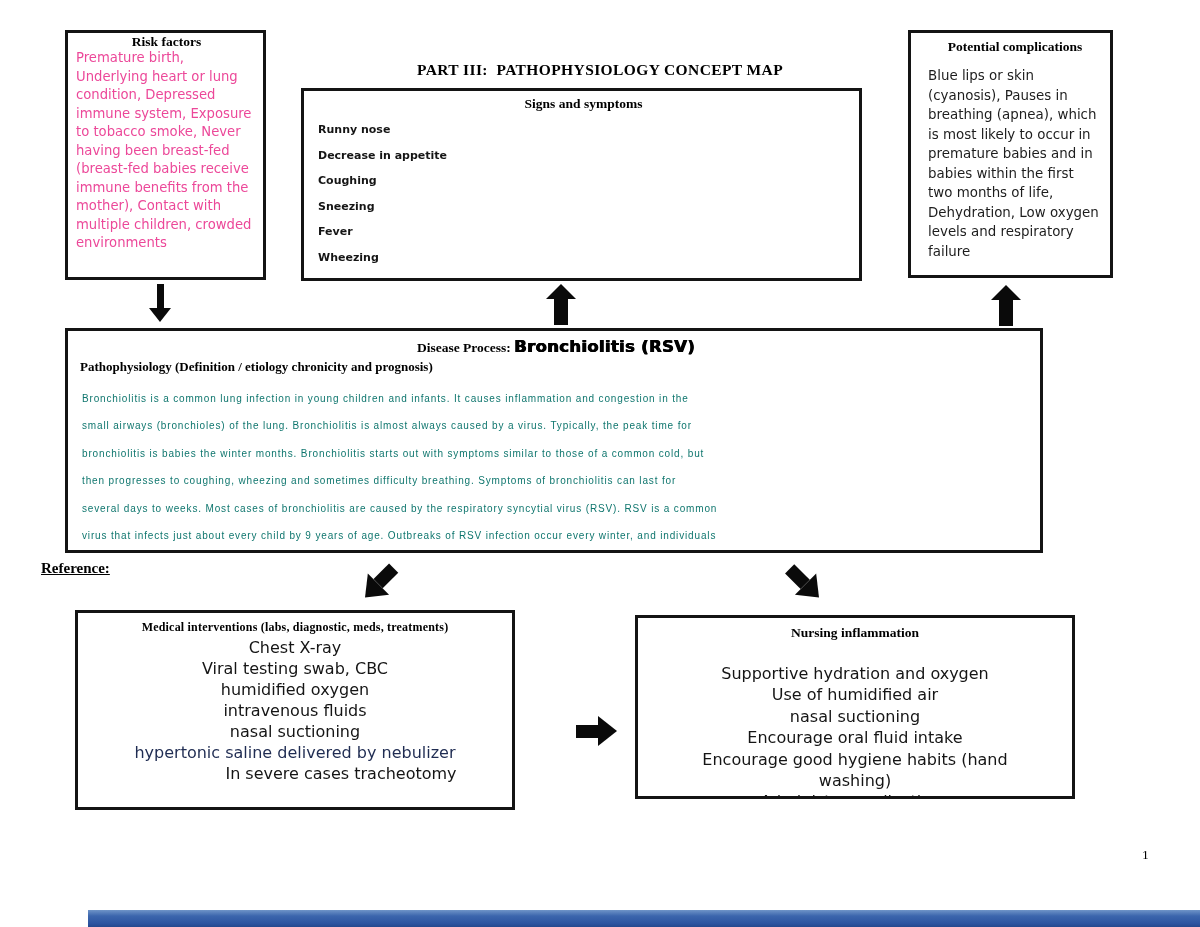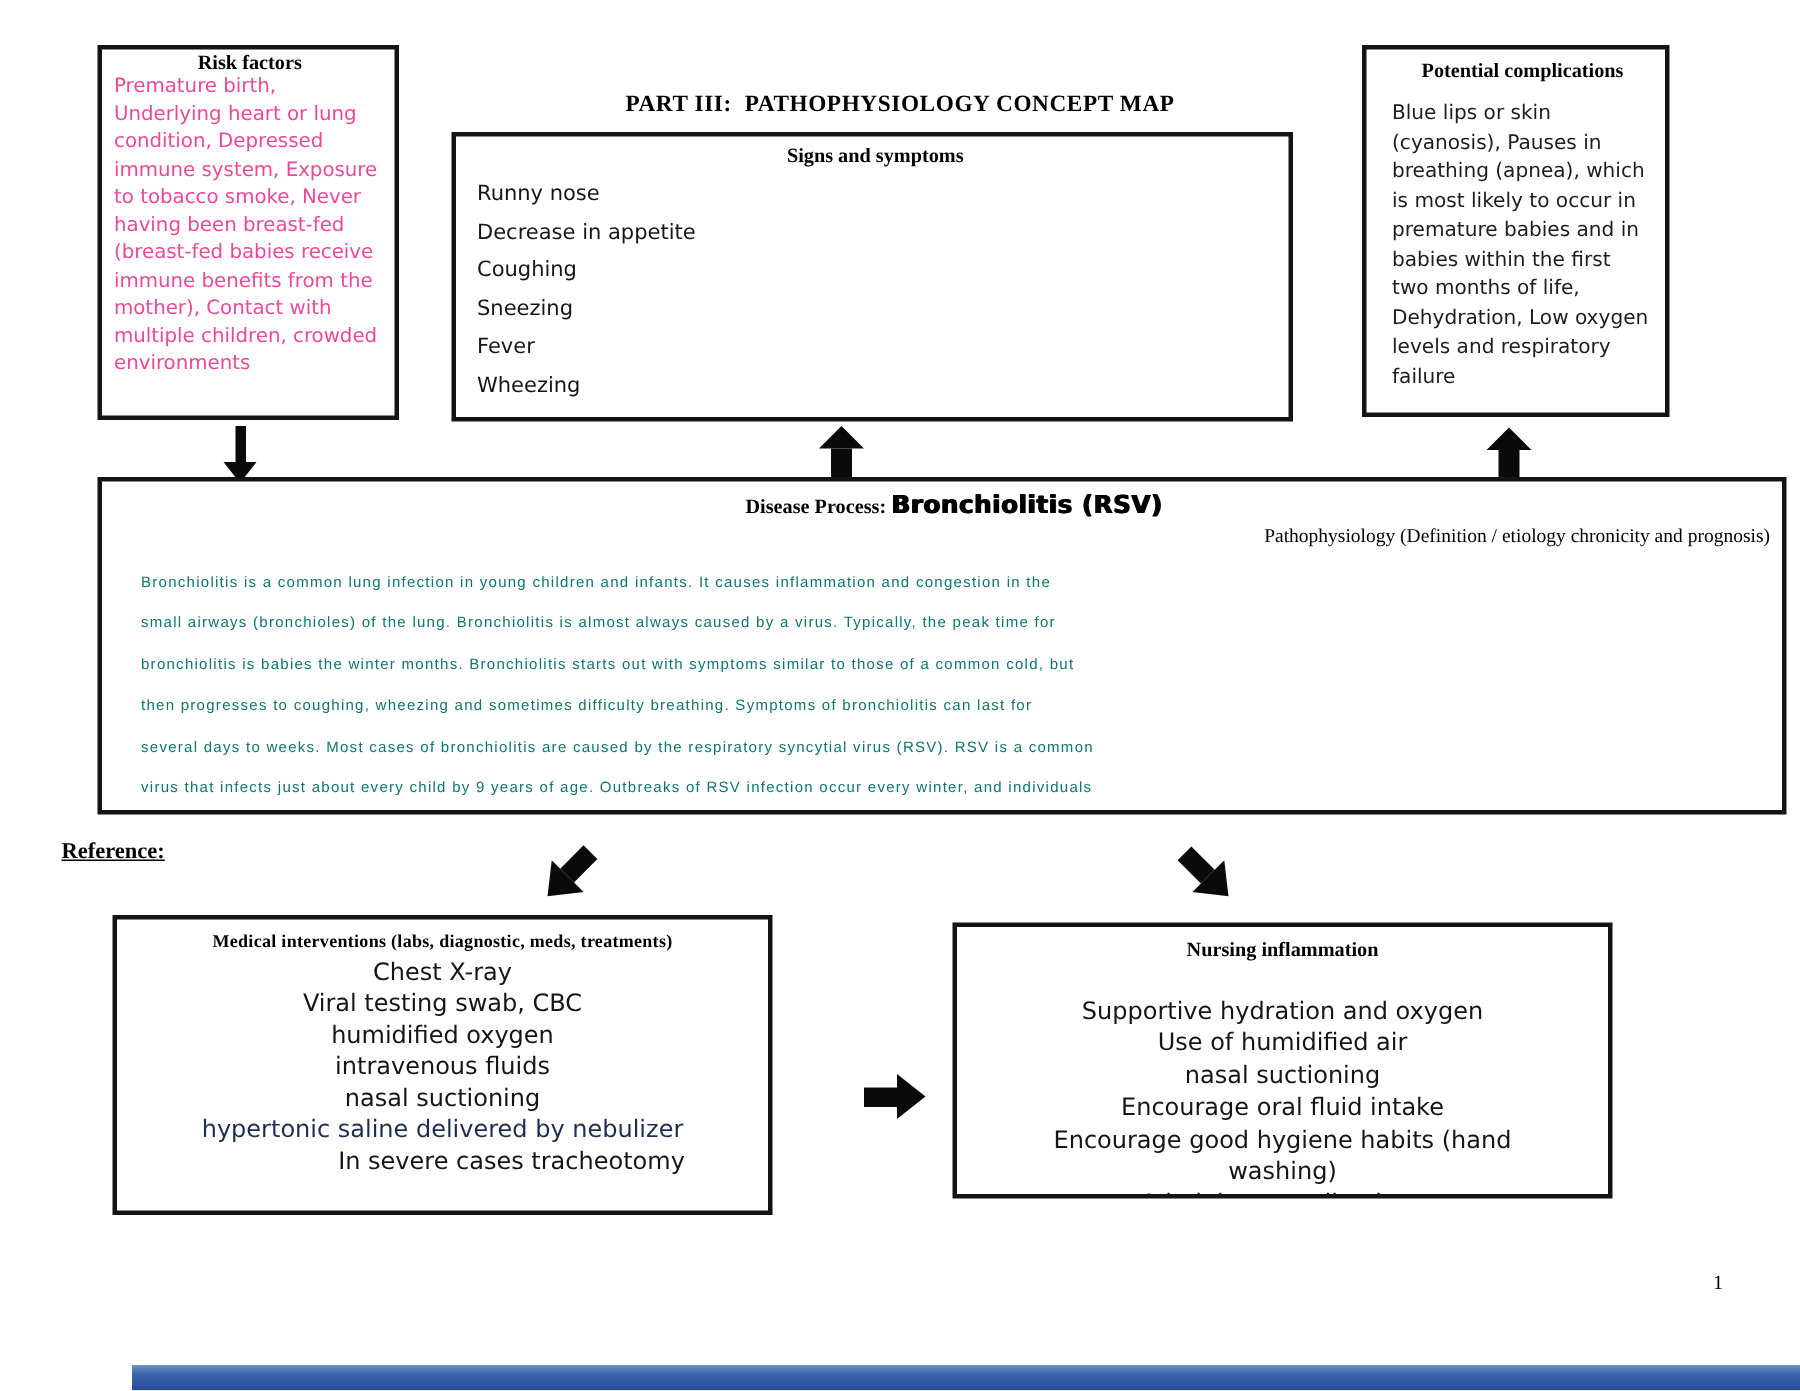--- a/index.html
+++ b/index.html
@@ -13,34 +13,34 @@
     font-family:"Liberation Serif",serif;font-weight:bold;font-size:15.5px;letter-spacing:.4px;white-space:pre;}
 
   
   #risk-box{left:65px;top:30px;width:201px;height:250px;padding:2px 6px 0 8px;}
   #risk-box .box-title{font-size:13.5px;line-height:14px;}
   #risk-box .body{font-size:13.2px;line-height:18.5px;color:#ec4899;}
 
   
   #signs-box{left:301px;top:88px;width:561px;height:193px;padding:5px 10px 0 14px;}
   #signs-box .box-title{font-size:13.5px;line-height:16px;}
-  #signs-box .list{margin-top:5px;font-size:14px;line-height:25.5px;color:#151515;}
+  #signs-box .list{margin-top:5px;font-size:11px;line-height:25.5px;color:#151515;font-weight:bold;}
 
   
   #comp-box{left:908px;top:30px;width:205px;height:248px;padding:6px 8px 0 17px;}
   #comp-box .box-title{font-size:13.5px;line-height:15px;}
   #comp-box .body{margin-top:12px;font-size:13.4px;line-height:19.5px;color:#1d1d1d;}
 
   
-  #disease-box{left:65px;top:318px;width:1126px;height:225px;padding:6px 8px 0 24px;}
+  #disease-box{left:65px;top:328px;width:978px;height:225px;padding:6px 8px 0 12px;}
   #disease-title{text-align:center;font-size:13.5px;}
   #disease-title .lbl{font-family:"Liberation Serif",serif;font-weight:bold;}
   #disease-title .nm{font-family:"DejaVu Sans",sans-serif;font-weight:bold;font-size:16.5px;
       letter-spacing:.3px;text-shadow:.6px 0 0 currentColor,-.3px 0 0 currentColor;}
-  #disease-sub{text-align:right;font-family:"Liberation Serif",serif;font-weight:normal;font-size:13px;margin-top:3px;}
+  #disease-sub{text-align:left;font-family:"Liberation Serif",serif;font-weight:bold;font-size:13px;margin-top:3px;}
   #disease-par{margin-top:10px;padding-left:2px;}
   #disease-par .pline{font-family:"Liberation Sans",sans-serif;font-size:10px;letter-spacing:.85px;
       line-height:27.4px;white-space:nowrap;color:#0f766e;}
 
   
   #reference{position:absolute;left:41px;top:560px;font-family:"Liberation Serif",serif;
       font-weight:bold;font-size:15px;text-decoration:underline;}
 
   
   #med-box{left:75px;top:610px;width:440px;height:200px;padding:7px 6px 0 6px;}

